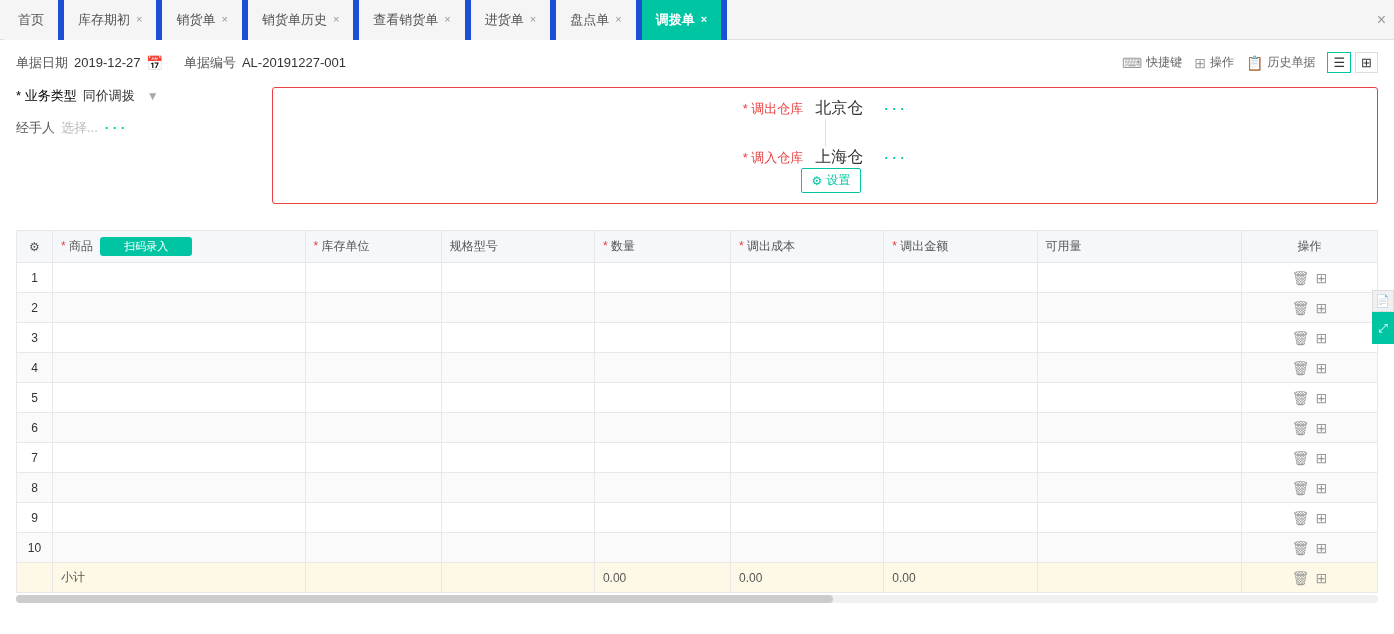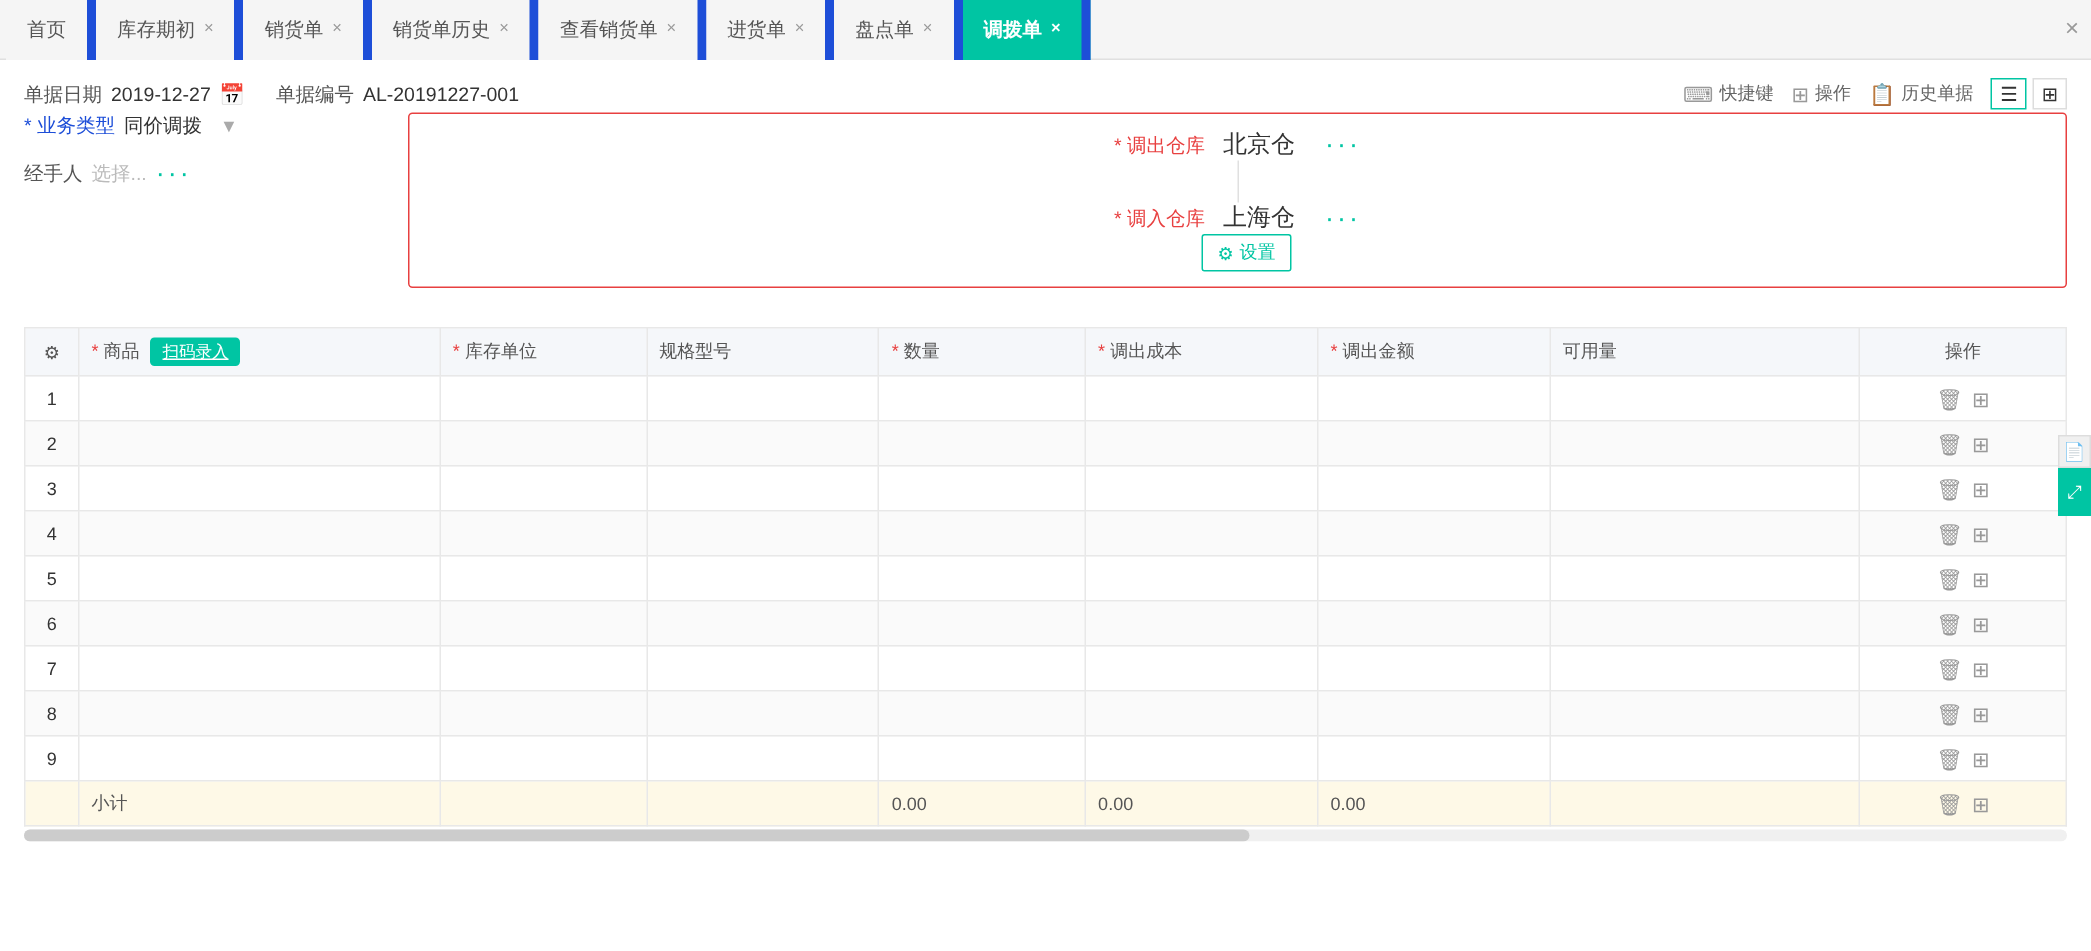--- a/index.html
+++ b/index.html
@@ -57,21 +57,21 @@
     .warehouse-label { color: #e84040; font-size: 13px; }
     .warehouse-label::before { content: '* '; }
     .warehouse-name { color: #333; font-size: 16px; margin-left: 4px; }
     .warehouse-dots { color: #00c5a3; cursor: pointer; font-size: 18px; margin-left: auto; letter-spacing: 2px; }
     .warehouse-divider { width: 1px; background: #e0e0e0; height: 28px; margin: 0 16px; }
     .settings-btn {
       display: flex; align-items: center; gap: 4px; color: #00c5a3; cursor: pointer;
       border: 1px solid #00c5a3; padding: 3px 10px; border-radius: 2px; font-size: 12px; margin-left: 12px;
     }
     .biz-field { display: flex; align-items: center; gap: 6px; }
-    .biz-label { color: #1d4ed8; font-size: 13px; }
+    .biz-label { color: #000000; font-size: 13px; }
     .biz-label::before { content: '* '; }
     .biz-select {
       display: flex; align-items: center; gap: 4px; min-width: 120px;
       color: #333; cursor: pointer; font-size: 13px;
     }
     .biz-select .arrow { color: #aaa; font-size: 12px; margin-left: 8px; }
     .contact-field { display: flex; align-items: center; gap: 6px; }
     .contact-label { color: #555; font-size: 13px; }
     .contact-placeholder { color: #bbb; font-size: 13px; }
     .contact-dots { color: #00c5a3; cursor: pointer; font-size: 18px; letter-spacing: 2px; }
@@ -91,22 +91,22 @@
     .row-num { color: #999; text-align: center; font-size: 12px; width: 36px; }
     .subtotal-row td { background: #fef9e7 !important; font-weight: normal; color: #555; }
     .subtotal-label { color: #555; }
 
     
     .action-cell { display: flex; align-items: center; gap: 6px; justify-content: center; }
     .action-icon { cursor: pointer; color: #999; font-size: 14px; }
 
     
     .scan-btn {
-      background: #00c5a3; color: #fff; border: none; padding: 2px 8px;
-      border-radius: 3px; font-size: 11px; cursor: pointer; margin-left: 4px; text-decoration: underline;
+      background: #00c5a3; color: #fff; border: none; padding: 2px 24px;
+      border-radius: 3px; font-size: 11px; cursor: pointer; margin-left: 4px;
     }
 
     
     .side-btns {
       position: fixed; right: 0; top: 50%; transform: translateY(-50%);
       display: flex; flex-direction: column; gap: 0;
     }
     .side-btn {
       width: 22px; height: 22px; background: #f0f0f0; border: 1px solid #ddd;
       display: flex; align-items: center; justify-content: center;
@@ -116,21 +116,21 @@
 
     
     .table-scroll { overflow-x: auto; }
     .scroll-track {
       height: 8px; background: #f0f0f0; border-radius: 4px;
       margin-top: 2px;
     }
     .scroll-thumb {
       height: 8px; width: 60%; background: #ccc; border-radius: 4px;
     }
-    .header-area { display: flex; align-items: center; width: 100%; margin-bottom: 2px; }
+    .header-area { display: flex; align-items: center; width: 100%; margin-bottom: 14px; }
   </style>
 </head>
 <body>
 
 <div class="tab-bar">
   <div class="tab-item">
     <span>首页</span>
   </div>
   <div class="tab-item">
     <span>库存期初</span>
@@ -397,20 +397,36 @@
       <td></td>
       <td>
         <div class="action-cell">
           <span class="action-icon">🗑</span>
           <span class="action-icon">⊞</span>
         </div>
       </td>
     </tr>
           <tr>
       <td class="row-num">9</td>
+      <td style="cursor:pointer;"></td>
+      <td></td>
+      <td></td>
+      <td></td>
+      <td></td>
+      <td></td>
+      <td></td>
+      <td>
+        <div class="action-cell">
+          <span class="action-icon">🗑</span>
+          <span class="action-icon">⊞</span>
+        </div>
+      </td>
+    </tr>
+          <tr>
+      <td class="row-num">10</td>
       <td style="cursor:pointer;"></td>
       <td></td>
       <td></td>
       <td></td>
       <td></td>
       <td></td>
       <td></td>
       <td>
         <div class="action-cell">
           <span class="action-icon">🗑</span>

